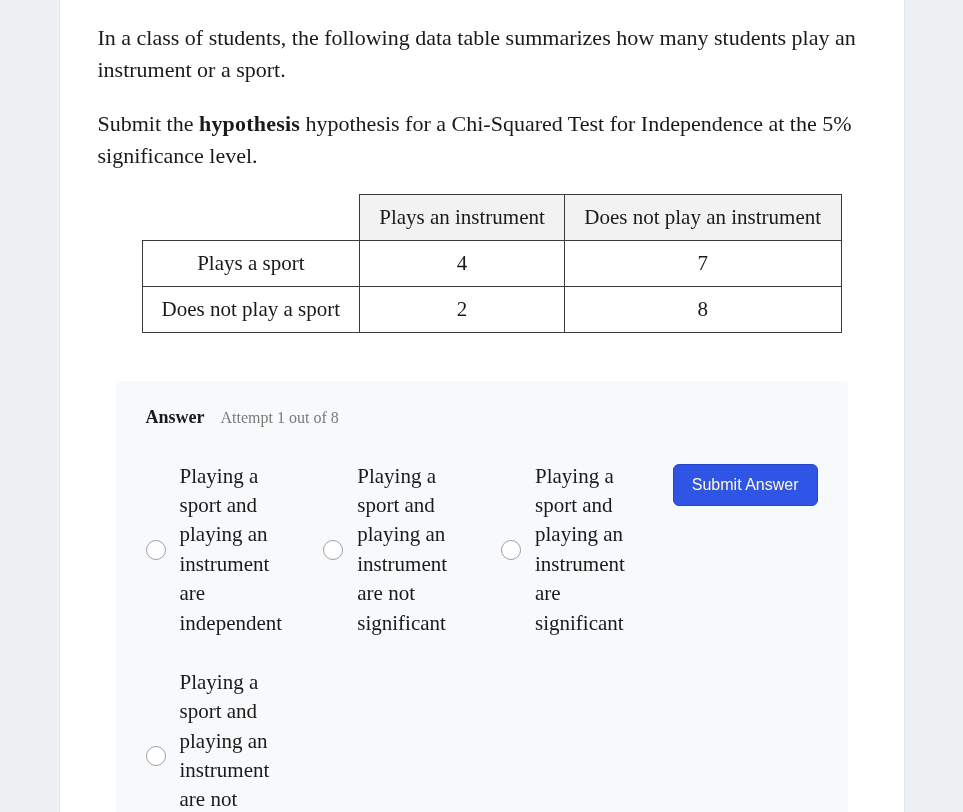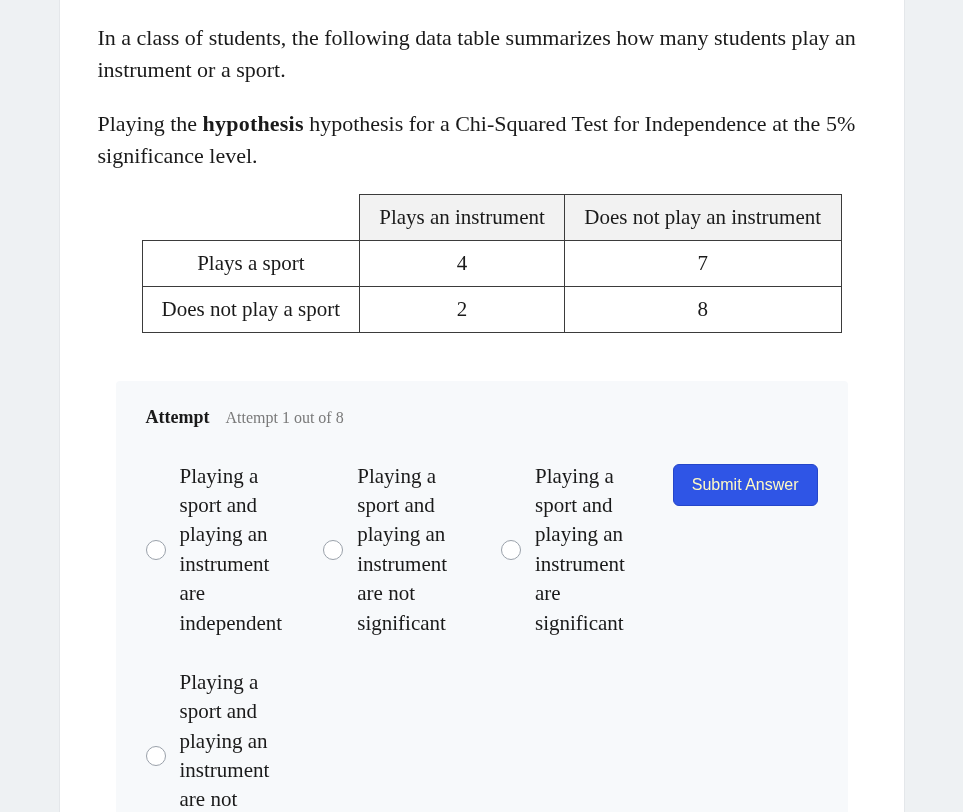--- a/index.html
+++ b/index.html
@@ -136,21 +136,21 @@
 </style>
 </head>
 <body>
 
 <div class="page">
   <div class="card">
 
     <div class="prompt">
       <p>In a class of students, the following data table summarizes how many students play an instrument or a sport.</p>
       <p>
-        <span>Playing the </span><strong class="alt">hypothesis</strong><span> hypothesis for a Chi-Squared Test for Independence at the 5% significance level.</span>
+        <span>Submit the </span><strong class="alt">hypothesis</strong><span> hypothesis for a Chi-Squared Test for Independence at the 5% significance level.</span>
       </p>
     </div>
 
     <div class="tbl-wrap">
       <table class="contingency">
         <thead>
           <tr>
             <th></th>
             <th>Plays an instrument</th>
             <th>Does not play an instrument</th>
@@ -166,21 +166,21 @@
             <th>Does not play a sport</th>
             <td>2</td>
             <td>8</td>
           </tr>
         </tbody>
       </table>
     </div>
 
     <div class="answer-panel">
       <div class="answer-head">
-        <span class="lbl">Attempt</span>
+        <span class="lbl">Answer</span>
         <span class="attempt">Attempt 1 out of 8</span>
       </div>
 
       <div class="answer-body">
         <div class="options">
           <label class="opt">
             <span class="radio"></span>
             <span class="txt">Playing a sport and playing an instrument are independent</span>
           </label>
           <label class="opt">

